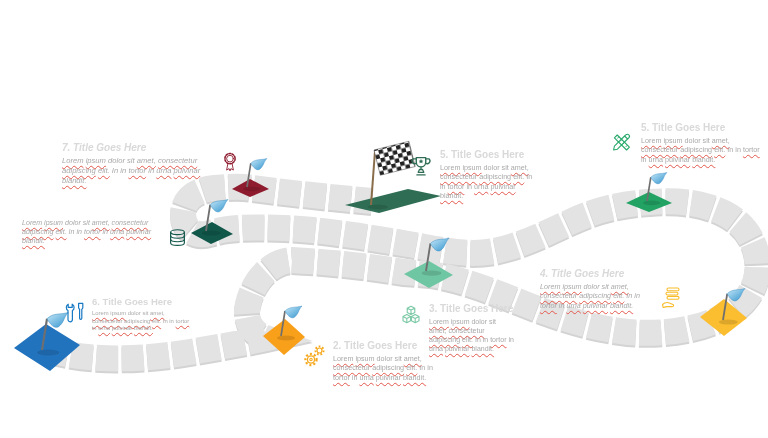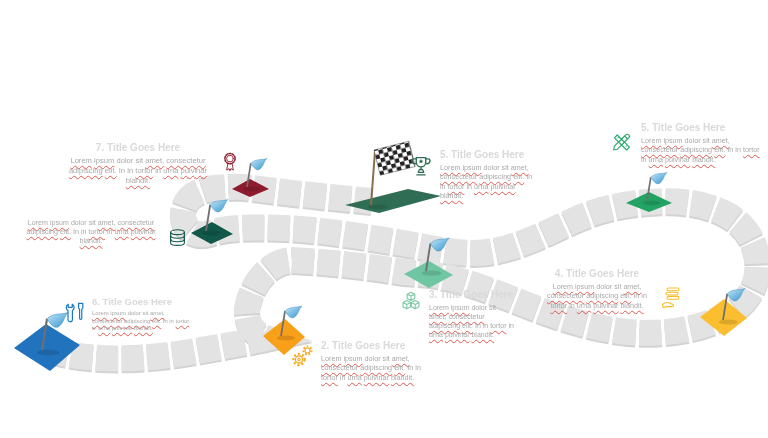--- a/index.html
+++ b/index.html
@@ -3,30 +3,30 @@
 <meta charset="utf-8">
 <style>
   html,body{margin:0;padding:0;background:#fff;}
   .stage{position:relative;width:768px;height:438px;background:#ffffff;overflow:hidden;
          font-family:"Liberation Sans",sans-serif;}
   .slide-title{position:absolute;top:16px;left:0;width:768px;text-align:center;
          font-size:27px;font-weight:bold;color:#1080C8;letter-spacing:.5px;}
   svg.roadlayer{position:absolute;left:0;top:0;}
   .ms{position:absolute;display:flex;gap:6px;align-items:flex-start;}
   .ms .mtexts{display:flex;flex-direction:column;}
-  .ms.right .mtexts{text-align:center;}
+  .ms.right .mtexts{text-align:left;font-style:italic;}
   .m-title{font-weight:bold;font-size:10px;color:#D9D9D9;white-space:nowrap;margin-bottom:3px;}
   .m-body{font-size:7.2px;color:#A9A9A9;line-height:1.3;}
   .sq{text-decoration:underline;text-decoration-style:wavy;text-decoration-color:#E2574C;
       text-decoration-thickness:.8px;text-underline-offset:1.6px;}
   .micon{flex:0 0 auto;}
   #ms1{left:64px;top:296px}  #ms1 .mtexts{width:99px}  #ms1 .micon{margin-top:4px}
   #ms1 .m-body{font-size:5.9px} #ms1 .m-title{font-size:9.5px}
-  #ms2{left:291px;top:340px} #ms2 .mtexts{width:100px} #ms2 .micon{margin-top:4px}
-  #ms3{left:399px;top:289px} #ms3 .mtexts{width:86px}  #ms3 .micon{margin-top:2px} #ms3 .m-body{font-size:7px}
+  #ms2{left:303px;top:340px} #ms2 .mtexts{width:100px} #ms2 .micon{margin-top:4px}
+  #ms3{left:399px;top:303px} #ms3 .mtexts{width:86px}  #ms3 .micon{margin-top:2px} #ms3 .m-body{font-size:7px}
   #ms4{left:540px;top:268px} #ms4 .mtexts{width:114px} #ms4 .micon{margin-top:18px}
   #ms5{left:611px;top:122px} #ms5 .mtexts{width:126px} #ms5 .micon{margin-top:9px}
   #ms6{left:22px;top:219px}  #ms6 .mtexts{width:138px} #ms6 .micon{margin-top:9px} #ms6 .m-body{font-size:7.1px}
   #ms7{left:62px;top:142px}  #ms7 .mtexts{width:152px} #ms7 .micon{margin-top:8px} #ms7 .m-body{font-size:7.6px}
   #ms8{left:408px;top:149px} #ms8 .mtexts{width:97px}  #ms8 .micon{margin-top:5px}
 </style>
 </head>
 <body>
 
 <div class="stage">

